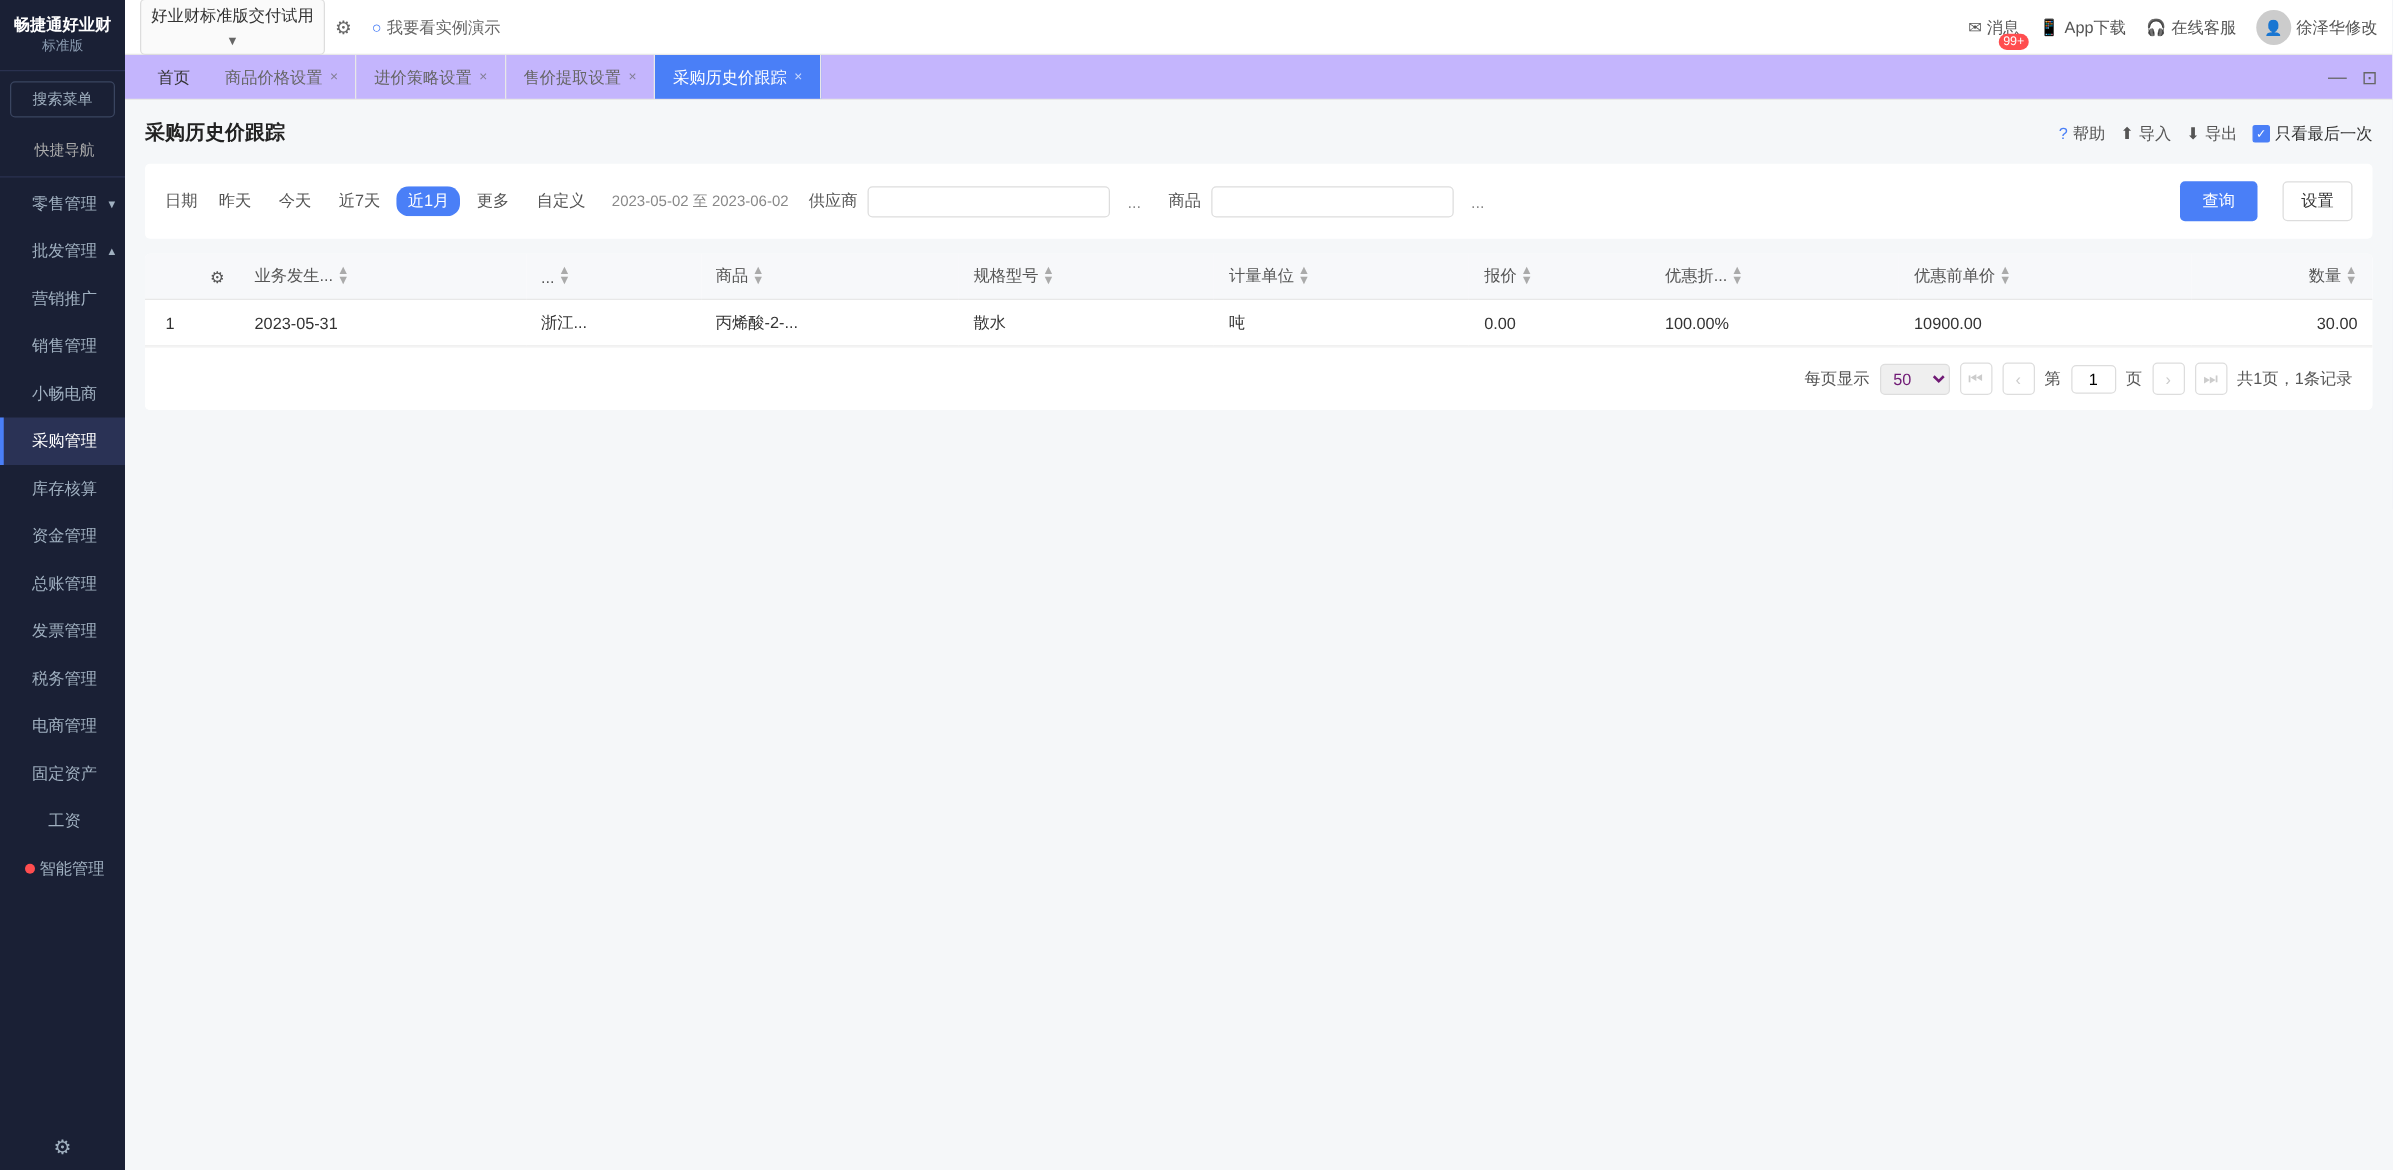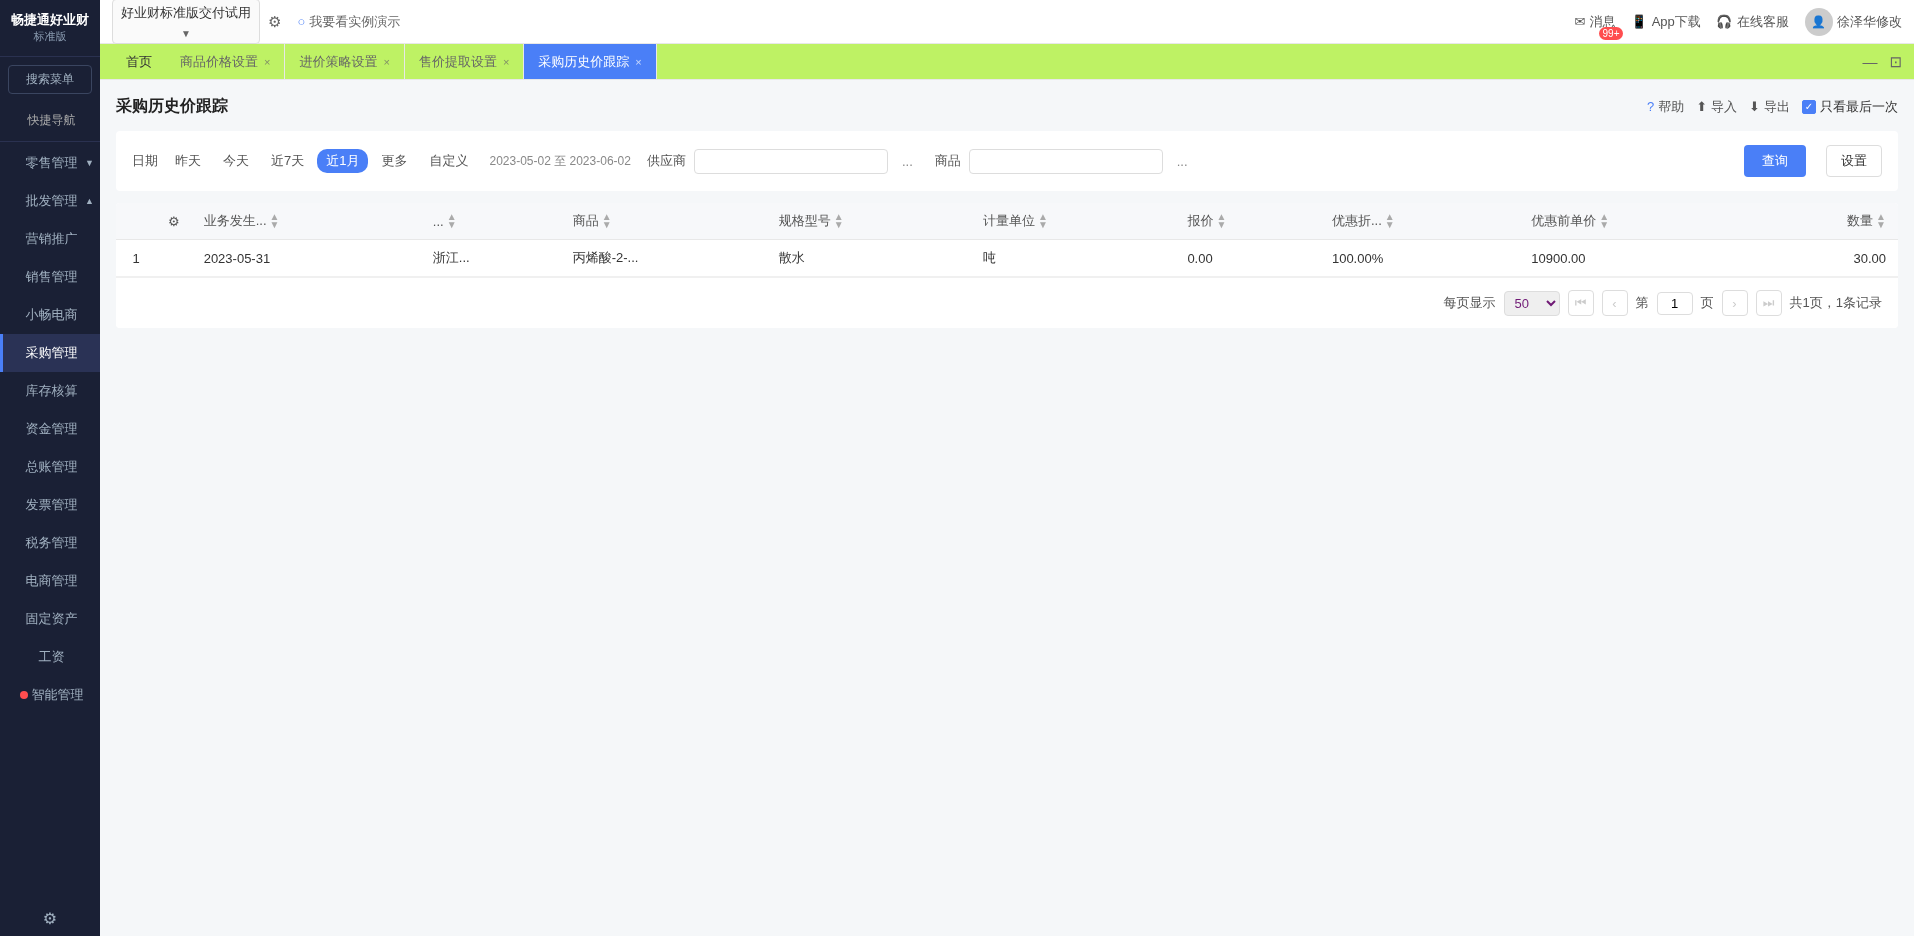--- a/index.html
+++ b/index.html
@@ -29,21 +29,21 @@
     .topbar-version { display: flex; align-items: center; gap: 6px; font-size: 13px; color: #333; cursor: pointer; padding: 4px 8px; border: 1px solid #ddd; border-radius: 4px; background: #fafafa; flex-direction: column; }
     .topbar-version-arrow { color: #666; font-size: 10px; }
     .topbar-settings-icon { color: #666; cursor: pointer; font-size: 15px; }
     .topbar-demo { display: flex; align-items: center; gap: 4px; color: #666; font-size: 13px; cursor: pointer; margin-left: 8px; }
     .topbar-right { margin-left: auto; display: flex; align-items: center; gap: 16px; }
     .topbar-right-item { display: flex; align-items: center; gap: 4px; color: #555; font-size: 13px; cursor: pointer; position: relative; }
     .topbar-badge { background: #ff4d4f; color: #fff; font-size: 10px; border-radius: 8px; padding: 1px 4px; position: absolute; top: -6px; right: -8px; margin-top: 20px; }
     .topbar-avatar { width: 28px; height: 28px; border-radius: 50%; background: #ccc; display: flex; align-items: center; justify-content: center; color: #666; font-size: 12px; }
 
     
-    .tabs { height: 36px; background: #bef264; border-bottom: 1px solid #e8e8e8; display: flex; align-items: center; padding: 0 0 0 12px; overflow: hidden; }
+    .tabs { height: 36px; background: #c4b5fd; border-bottom: 1px solid #e8e8e8; display: flex; align-items: center; padding: 0 0 0 12px; overflow: hidden; }
     .tab { padding: 0 14px; height: 36px; display: flex; align-items: center; gap: 6px; font-size: 13px; cursor: pointer; color: #666; border-right: 1px solid #e8e8e8; white-space: nowrap; flex-shrink: 0; }
     .tab.active { background: #4a7ff7; color: #fff; }
     .tab:first-child { background: transparent; color: #333; border: none; }
     .tab-close { font-size: 11px; cursor: pointer; opacity: 0.7; }
     .tabs-end { margin-left: auto; display: flex; align-items: center; padding-right: 8px; gap: 4px; }
     .tab-end-btn { cursor: pointer; color: #666; font-size: 15px; padding: 4px; }
 
     
     .content { flex: 1; overflow: auto; background: #f5f7f9; padding: 16px; }
     .page-header { display: flex; align-items: center; justify-content: space-between; margin-bottom: 14px; }

